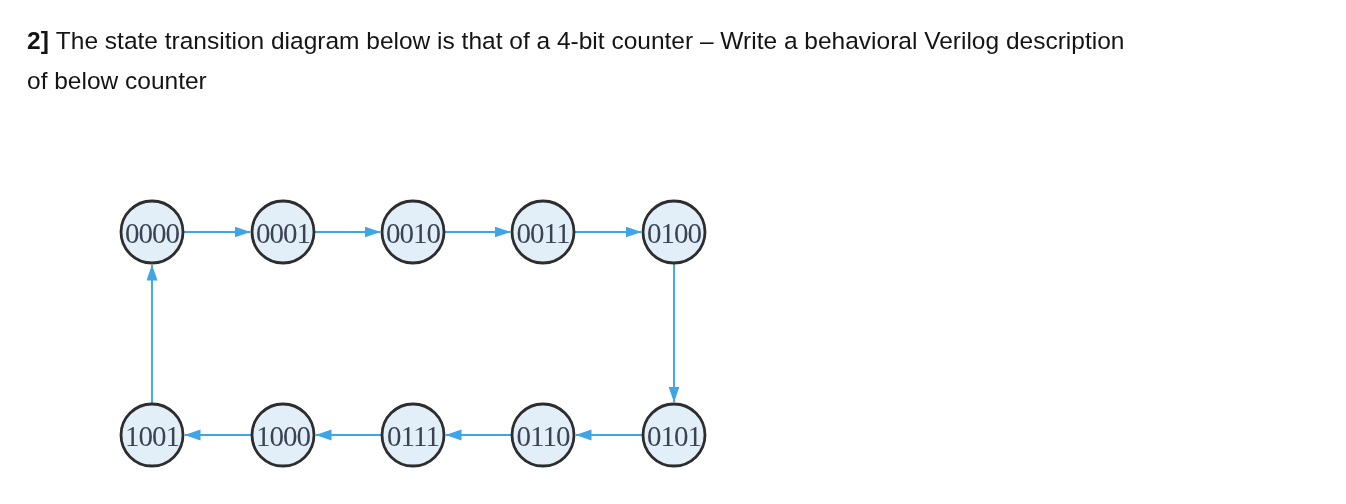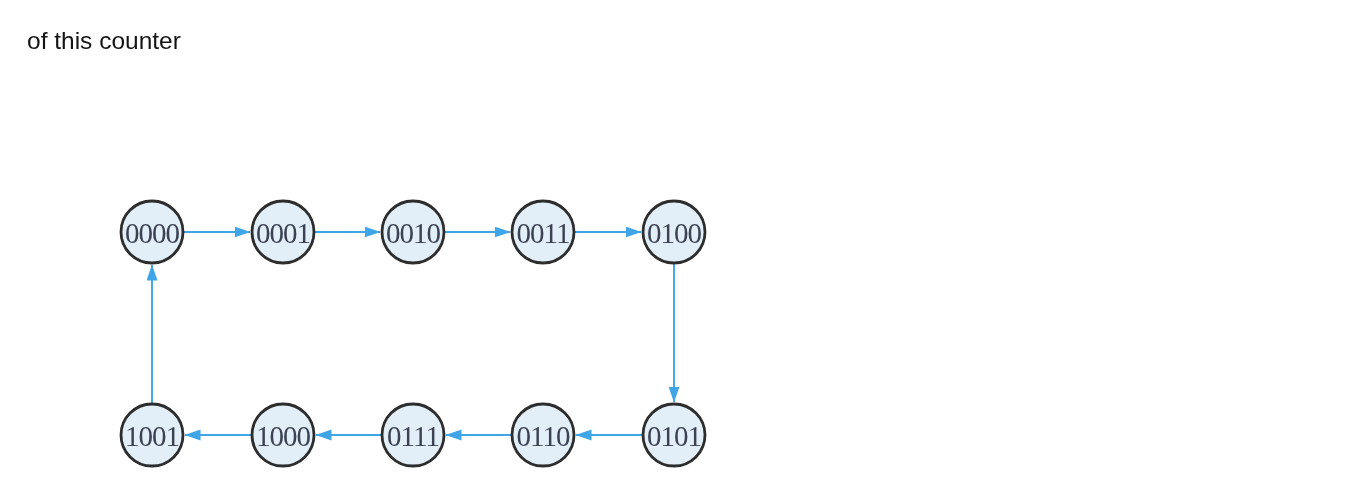--- a/index.html
+++ b/index.html
@@ -35,21 +35,22 @@
   .state-label {
     font-family: "Liberation Serif", serif;
     font-size: 29px;
     letter-spacing: -1px;
   }
 </style>
 </head>
 <body>
 
 <div class="question">
-  <div>of this counter</div>
+  <div><span class="qnum">2]</span><span>The state transition diagram below is that of a 4-bit counter – Write a behavioral Verilog description</span></div>
+  <div>of below counter</div>
 </div>
 
 <svg class="diagram-svg" width="1346" height="504" viewBox="0 0 1346 504">
     <defs>
       <marker id="arrowhead" markerUnits="userSpaceOnUse" markerWidth="18" markerHeight="12" refX="15.5" refY="5.5" orient="auto">
         <path d="M0,0 L16,5.5 L0,11 Z" fill="#3fa5e6"></path>
       </marker>
     </defs>
     <line x1="183" y1="232" x2="250" y2="232" stroke="#3fa5e6" stroke-width="1.9" marker-end="url(#arrowhead)"></line>
     <line x1="314" y1="232" x2="380" y2="232" stroke="#3fa5e6" stroke-width="1.9" marker-end="url(#arrowhead)"></line>

